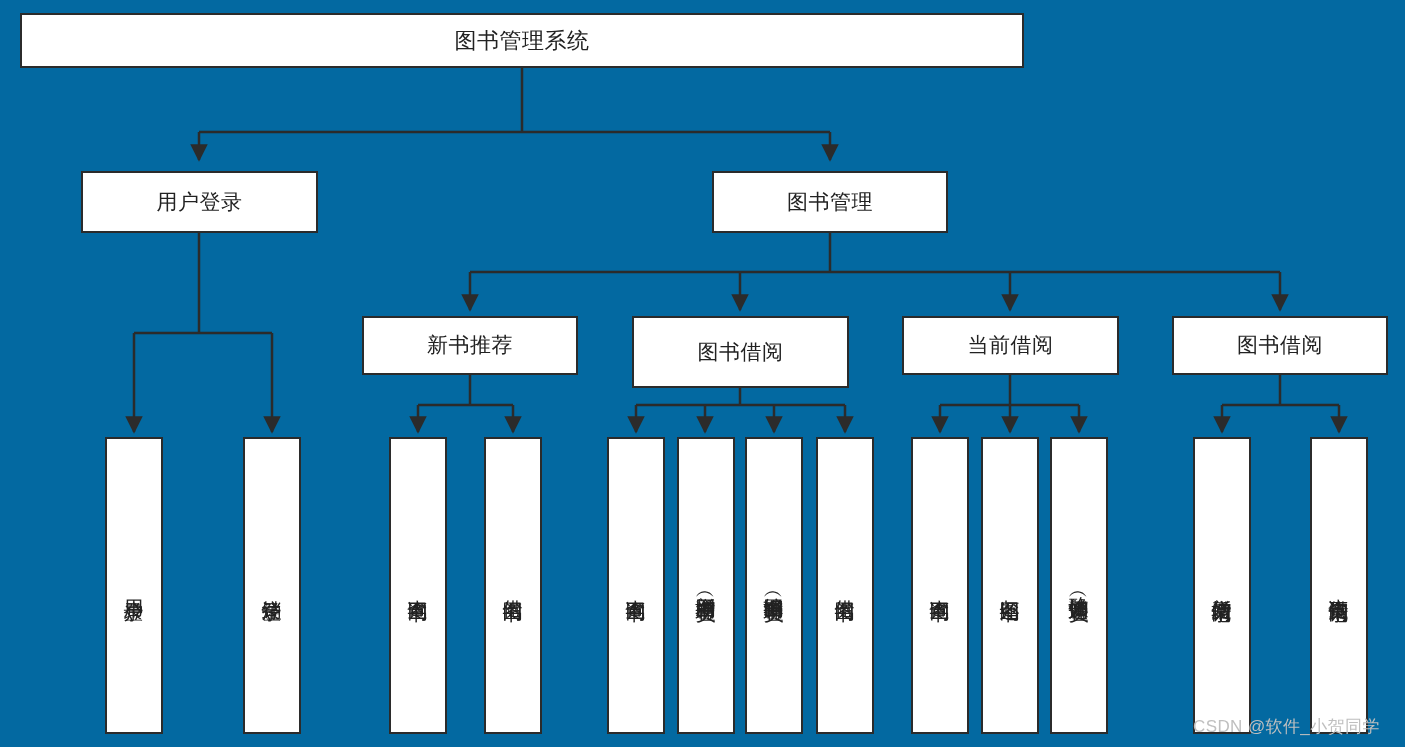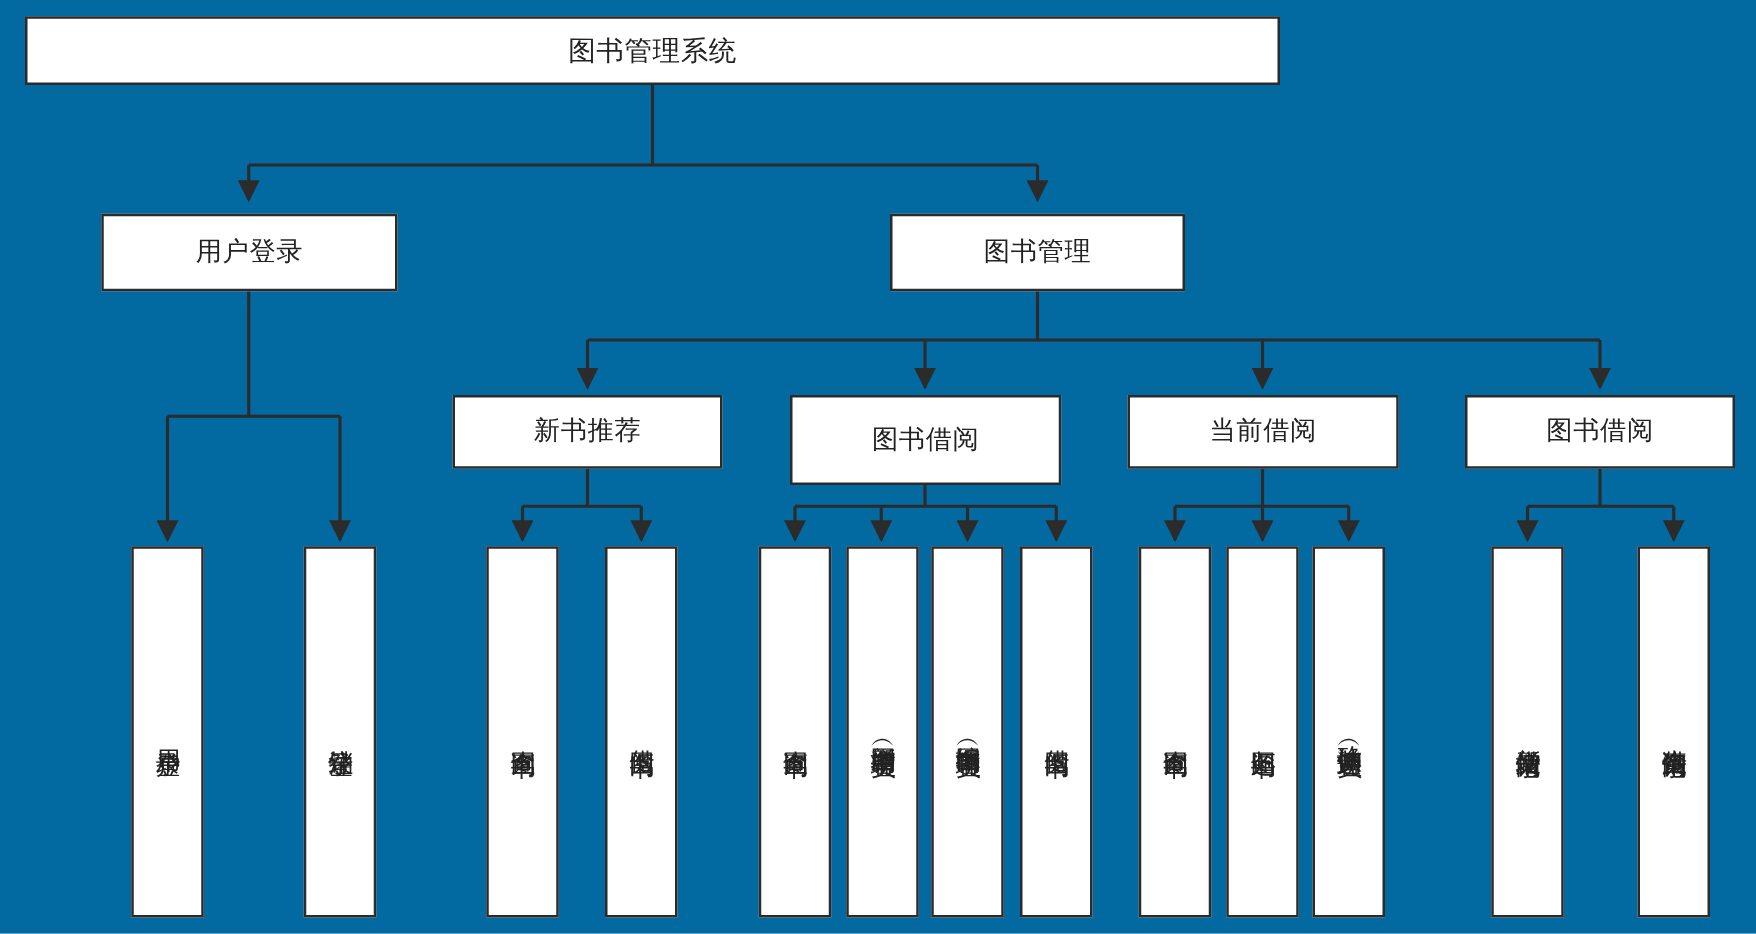--- a/index.html
+++ b/index.html
@@ -187,14 +187,15 @@
   </div>
 
   <div class="node vertical" style="left:1193px; top:437px; width:58px; height:297px;">
     <span class="node-label">新增借阅记录</span>
   </div>
 
   <div class="node vertical" style="left:1310px; top:437px; width:58px; height:297px;">
     <span class="node-label">查询借阅记录</span>
   </div>
 
+  <div class="watermark" style="left:1193px; top:715px;">CSDN @软件_小贺同学</div>
 
 </div>
 
 </body></html>

